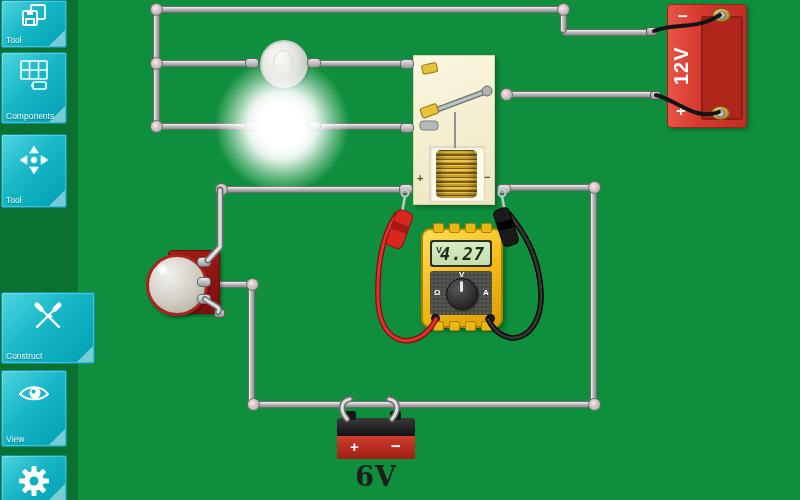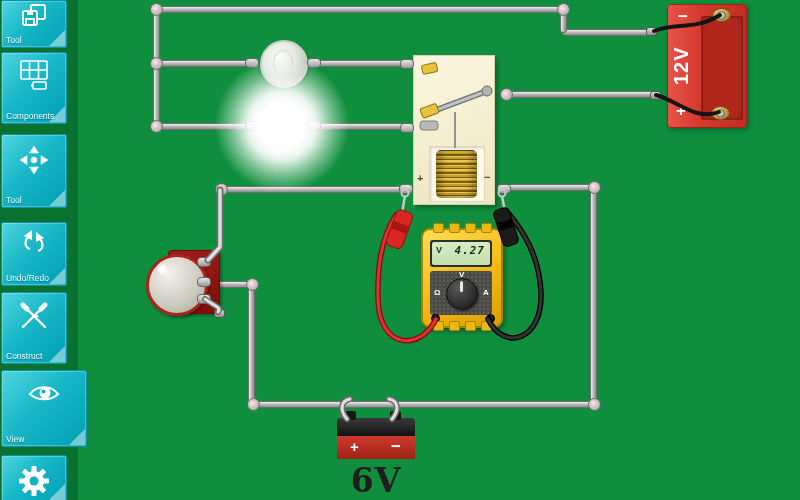--- a/index.html
+++ b/index.html
@@ -56,37 +56,37 @@
       background:radial-gradient(circle at 40% 35%,#f0d285,#c69a3a 60%,#92691c);border:1px solid #7c5a16;}
   .brass .screw{position:absolute;left:4px;top:2px;width:7px;height:7px;border-radius:50%;
       background:radial-gradient(circle at 40% 35%,#e8e8e8,#8d8d8d);border:1px solid #666;}
   #multimeter{left:421px;top:228px;width:78px;height:96px;border-radius:9px;
       background:linear-gradient(150deg,#ffdf54 0%,#f2b915 55%,#d99e05 100%);
       border:2px solid #b07f00;box-shadow:2px 3px 5px rgba(0,0,0,.35);}
   .mm-bump{position:absolute;width:9px;height:8px;background:#e9b816;border:1px solid #b07f00;border-radius:2px;z-index:1;}
   #mm-display{position:absolute;left:7px;top:10px;width:62px;height:27px;background:#2e2e2c;border-radius:3px;}
   #mm-lcd{position:absolute;left:2px;top:2px;width:58px;height:23px;background:linear-gradient(#d6ecc2,#c4dfae);border-radius:2px;}
   #mm-lcd .mode{position:absolute;left:4px;top:3px;font-size:9px;font-weight:bold;color:#22372a;}
-  #mm-lcd .reading{position:absolute;right:5px;top:2px;font-size:11px;font-weight:bold;font-style:italic;
+  #mm-lcd .reading{position:absolute;right:5px;top:2px;font-size:17px;font-weight:bold;font-style:italic;
       font-family:"DejaVu Sans Mono",monospace;color:#1c2a1c;letter-spacing:1px;}
   #mm-dial-panel{position:absolute;left:7px;top:41px;width:62px;height:44px;background:#4a4a46;border-radius:3px;
       background-image:radial-gradient(#5c5c58 1px,transparent 1px);background-size:4px 4px;}
   #mm-knob{position:absolute;left:16px;top:7px;width:30px;height:30px;border-radius:50%;
       background:radial-gradient(circle at 36% 30%,#585858,#242424 75%);border:1px solid #111;box-shadow:1px 1px 2px rgba(0,0,0,.5);}
   #mm-knob .pointer{position:absolute;left:13px;top:2px;width:3px;height:11px;background:#e8e8e8;border-radius:2px;}
   .dial-lbl{position:absolute;color:#fff;font-size:8px;font-weight:bold;}
   .mm-jack{position:absolute;width:7px;height:7px;border-radius:50%;background:#1d1d1d;border:1px solid #000;}
   #battery6{left:337px;top:418px;width:78px;height:82px;z-index:2;}
   #battery6 .cap{position:absolute;left:0;top:0;width:78px;height:18px;background:linear-gradient(#3a3a3a,#121212);border-radius:3px 3px 0 0;}
   #battery6 .term{position:absolute;width:11px;height:9px;background:#161616;border-radius:2px;top:-7px;}
   #battery6 .band{position:absolute;left:0;top:18px;width:78px;height:23px;background:linear-gradient(#cf3c2e,#9e2014);}
   #battery6 .band .plus{position:absolute;left:13px;top:2px;color:#fff;font-weight:bold;font-size:15px;}
   #battery6 .band .minus{position:absolute;right:14px;top:1px;color:#fff;font-weight:bold;font-size:17px;}
   #battery6 .body{position:absolute;left:0;top:41px;width:78px;height:41px;background:linear-gradient(90deg,#ffffff,#ececе6 60%,#dcdcd4);}
-  #battery6 .volt{position:absolute;left:0;top:43px;width:78px;text-align:center;font-size:33px;font-weight:bold;
+  #battery6 .volt{position:absolute;left:0;top:43px;width:78px;text-align:center;font-size:27px;font-weight:bold;
       font-family:"DejaVu Serif",serif;color:#1e1e1e;letter-spacing:1px;}
   #potentiometer{left:168px;top:250px;width:50px;height:62px;background:linear-gradient(150deg,#a51c16,#7a0f0c);
       border-radius:4px;border:1px solid #6d0d0a;box-shadow:2px 2px 3px rgba(0,0,0,.3);}
   #pot-knob{position:absolute;left:146px;top:254px;width:56px;height:56px;border-radius:50%;z-index:3;
       background:radial-gradient(circle at 35% 30%,#f2f1ec 0%,#cfccc2 55%,#a7a499 100%);
       border:3px solid #a8241d;box-shadow:1px 2px 3px rgba(0,0,0,.35);}
   #pot-knob .shine{position:absolute;left:8px;top:7px;width:11px;height:11px;border-radius:50%;
       background:radial-gradient(circle,#ffffff 30%,rgba(255,255,255,0) 75%);}
   svg.overlay{position:absolute;left:0;top:0;z-index:4;pointer-events:none;}
 </style>
@@ -292,50 +292,36 @@
           <line x1="19.5" y1="2" x2="19.5" y2="20"></line>
         <line x1="2" y1="11" x2="28" y2="11"></line>
         <rect x="14" y="23" width="13" height="7" rx="1" fill="#11b0c1"></rect>
         <rect x="12" y="25" width="2" height="3" fill="#ffffff" stroke="none"></rect>
       </g>
     </svg>
     <div class="corner"></div>
     <div class="lbl">Components</div>
   </div>
 
-  <div class="side-btn" style="top:222px;height:62px;">
-    <svg width="30" height="26" viewBox="0 0 30 26" style="top:6px;">
-      <g stroke="#ffffff" stroke-width="2.2" fill="none">
-        <path d="M11,7 C5,10 5,18 11,20"></path>
-        <path d="M19,9 C25,12 25,20 19,22"></path>
-      </g>
-      <g fill="#ffffff">
-        <polygon points="13,1 5,7 13,11"></polygon>
-        <polygon points="17,3 25,9 17,13"></polygon>
-      </g>
-    </svg>
-    <div class="corner"></div>
-    <div class="lbl">Undo/Redo</div>
-  </div>
-
-  <div class="side-btn" style="top:292px;height:70px;">
+
+  <div class="side-btn" style="top:292px;height:70px;padding-left:28px;">
     <svg width="30" height="30" viewBox="0 0 30 30" style="top:8px;">
       <g stroke="#ffffff" stroke-linecap="round">
         <line x1="4" y1="26" x2="26" y2="4" stroke-width="2.4"></line>
         <line x1="22" y1="8" x2="26" y2="4" stroke-width="5"></line>
         <line x1="4" y1="4" x2="26" y2="26" stroke-width="2.4"></line>
         <line x1="4" y1="4" x2="8" y2="8" stroke-width="5"></line>
         <polygon points="17,13 20,16 14,17" fill="#ffffff" stroke="none"></polygon>
       </g>
     </svg>
     <div class="corner"></div>
     <div class="lbl">Construct</div>
   </div>
 
-  <div class="side-btn" style="top:370px;height:75px;padding-left:20px;">
+  <div class="side-btn" style="top:370px;height:75px;">
     <svg width="32" height="26" viewBox="0 0 32 26" style="top:10px;">
       <path d="M2,13 C9,4 23,4 30,13 C23,20 9,20 2,13 Z" fill="none" stroke="#ffffff" stroke-width="2"></path>
       <circle cx="17" cy="12" r="5.5" fill="#ffffff"></circle>
       <circle cx="15.5" cy="10.5" r="2" fill="#11b0c1"></circle>
     </svg>
     <div class="corner"></div>
     <div class="lbl">View</div>
   </div>
 
   <div class="side-btn" style="top:455px;height:45px;">

